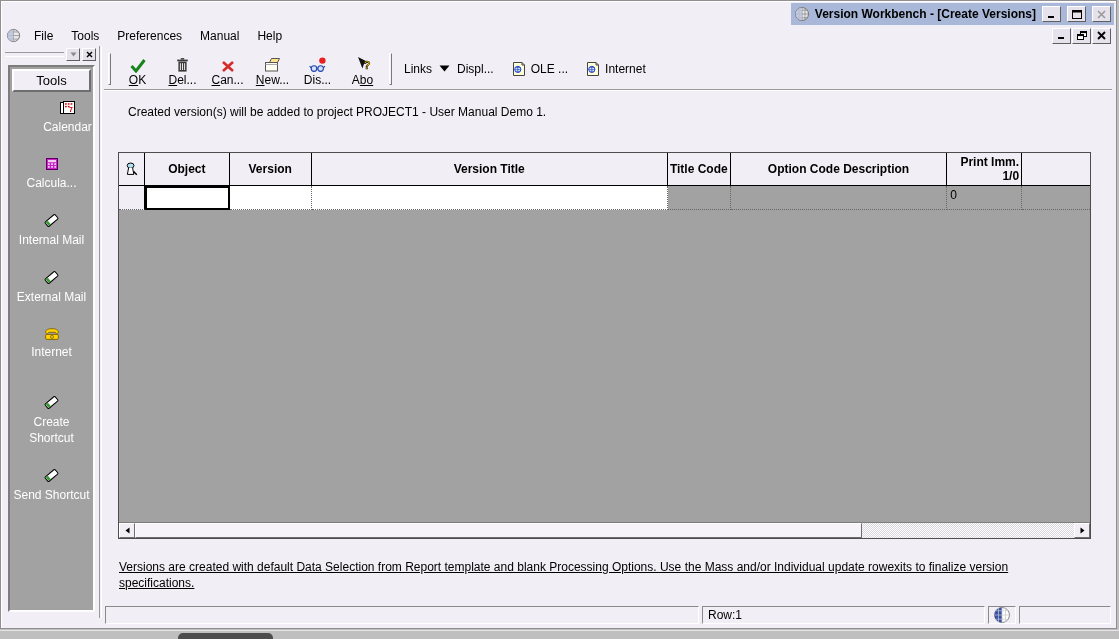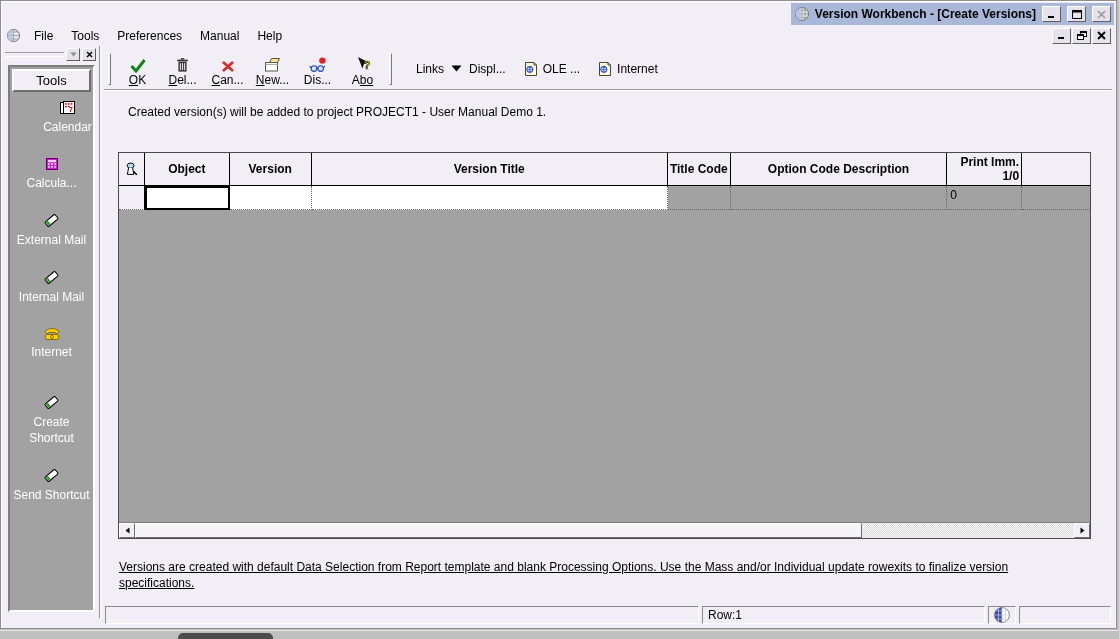--- a/index.html
+++ b/index.html
@@ -66,21 +66,21 @@
   }
   .toolbar {
     position:absolute; left:2px; right:2px; top:2px; height:41px;
     display:flex; align-items:center;
     box-shadow: 0 1px 0 #9a9a9a, 0 2px 0 #ffffff;
   }
   .grip { width:3px; height:32px; border:1px solid; border-color:#fff #7a7a7a #7a7a7a #fff; margin:0 4px; }
   .tbtn { width:45px; height:38px; display:flex; flex-direction:column; align-items:center; justify-content:flex-end; padding-bottom:1px; }
   .tbtn .ico { height:19px; display:flex; align-items:flex-end; }
   .accel { text-decoration: underline; }
-  .links-group { display:flex; align-items:center; margin-left:20px; gap:7px; }
+  .links-group { display:flex; align-items:center; margin-left:8px; gap:7px; }
   .lg-item { display:flex; align-items:center; gap:4px; margin-right:10px; }
   .instruction { position:absolute; left:26px; top:59px; }
   
   .grid {
     position:absolute; left:16px; top:106px; width:973px; height:387px;
     background:#a2a2a2; border:1px solid #4d4d4d; display:flex; flex-direction:column;
   }
   .g-head { display:flex; height:33px; border-bottom:1px solid #000; background:#f2eef6; }
   .g-head .hc {
     border-right:1px solid #000; display:flex; align-items:center; justify-content:center;
@@ -237,33 +237,33 @@
 
         <div class="side-item">
           <span class="ico">
             <svg width="17" height="17" viewBox="0 0 17 17">
                 <g transform="rotate(-40 8.5 8.5)">
                   <rect x="2" y="5.6" width="13" height="5.8" rx="1" fill="#fff" stroke="#000"></rect>
                   <rect x="2.8" y="6.4" width="2.8" height="4.2" fill="#2f9e2f"></rect>
                 </g>
               </svg>
           </span>
-          <span>External Mail</span>
+          <span>Internal Mail</span>
         </div>
 
         <div class="side-item">
           <span class="ico">
             <svg width="17" height="17" viewBox="0 0 17 17">
                 <g transform="rotate(-40 8.5 8.5)">
                   <rect x="2" y="5.6" width="13" height="5.8" rx="1" fill="#fff" stroke="#000"></rect>
                   <rect x="2.8" y="6.4" width="2.8" height="4.2" fill="#2f9e2f"></rect>
                 </g>
               </svg>
           </span>
-          <span>Internal Mail</span>
+          <span>External Mail</span>
         </div>
 
         <div class="side-item">
           <span class="ico">
             <svg width="18" height="15" viewBox="0 0 18 15">
                 <path d="M2.5 6.5c0-2.6 3-3.8 6.5-3.8s6.5 1.2 6.5 3.8l-2 1.4c-.6-1-1.2-1.6-1.2-1.6H5.7s-.6.6-1.2 1.6z" fill="#ffd400" stroke="#7d5c00" stroke-width=".9"></path>
                 <rect x="2.6" y="8.4" width="12.8" height="5" rx="1.4" fill="#ffd400" stroke="#7d5c00" stroke-width=".9"></rect>
                 <circle cx="9" cy="10.9" r="1.6" fill="#e9c400" stroke="#7d5c00" stroke-width=".7"></circle>
               </svg>
           </span>

